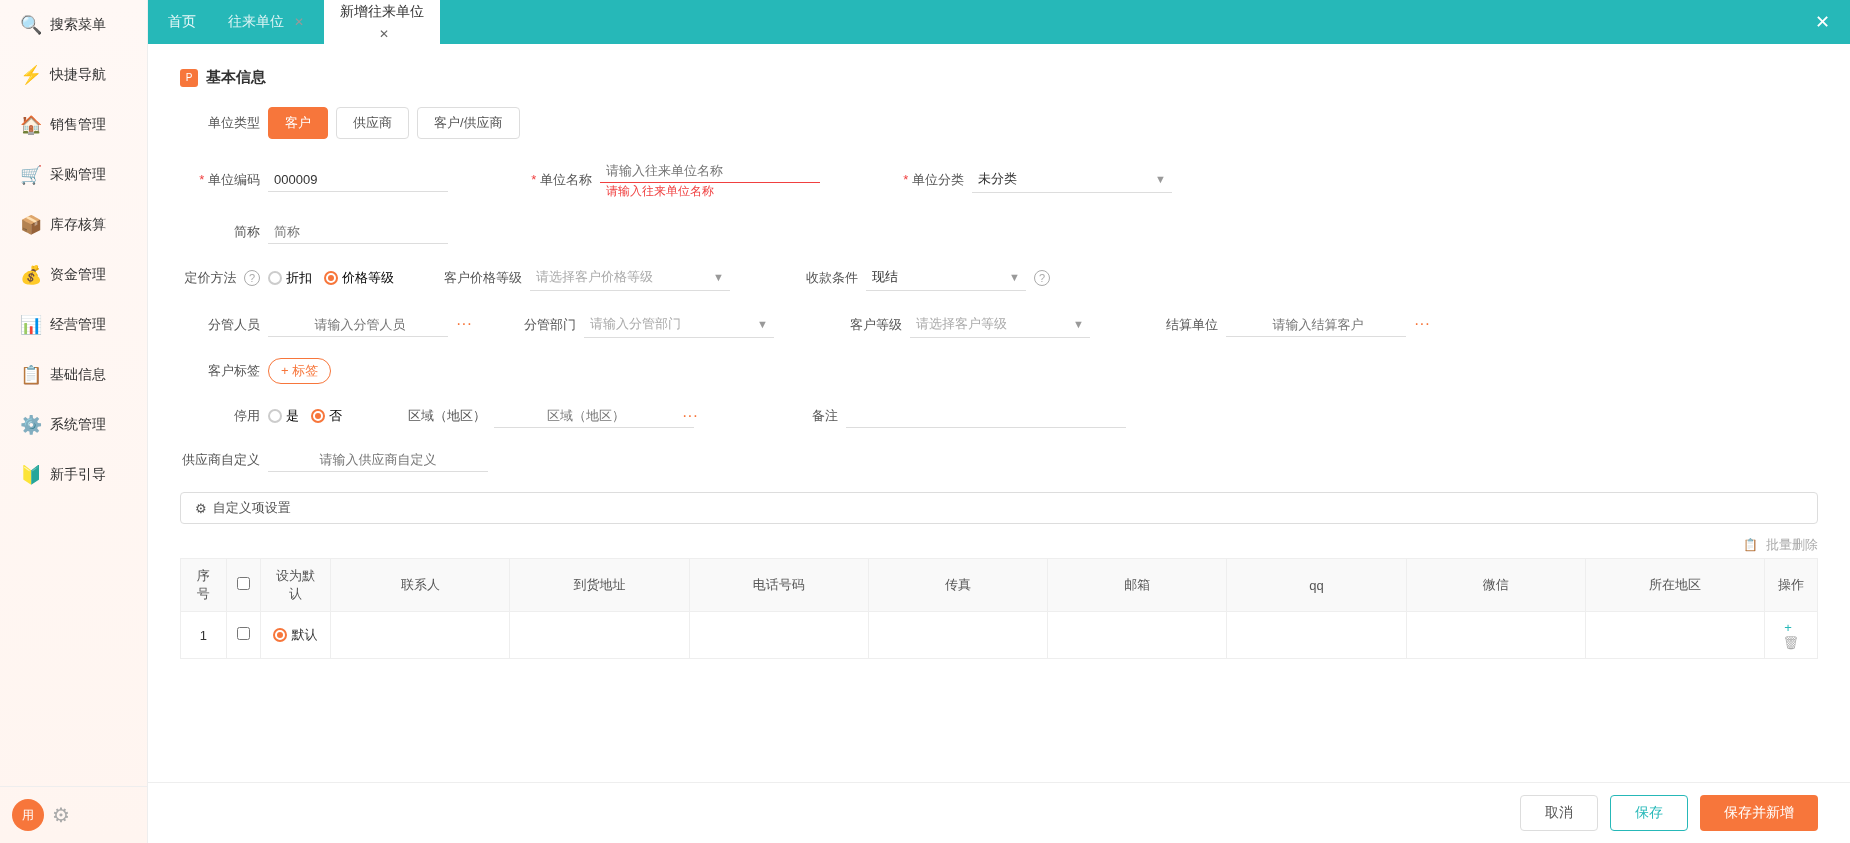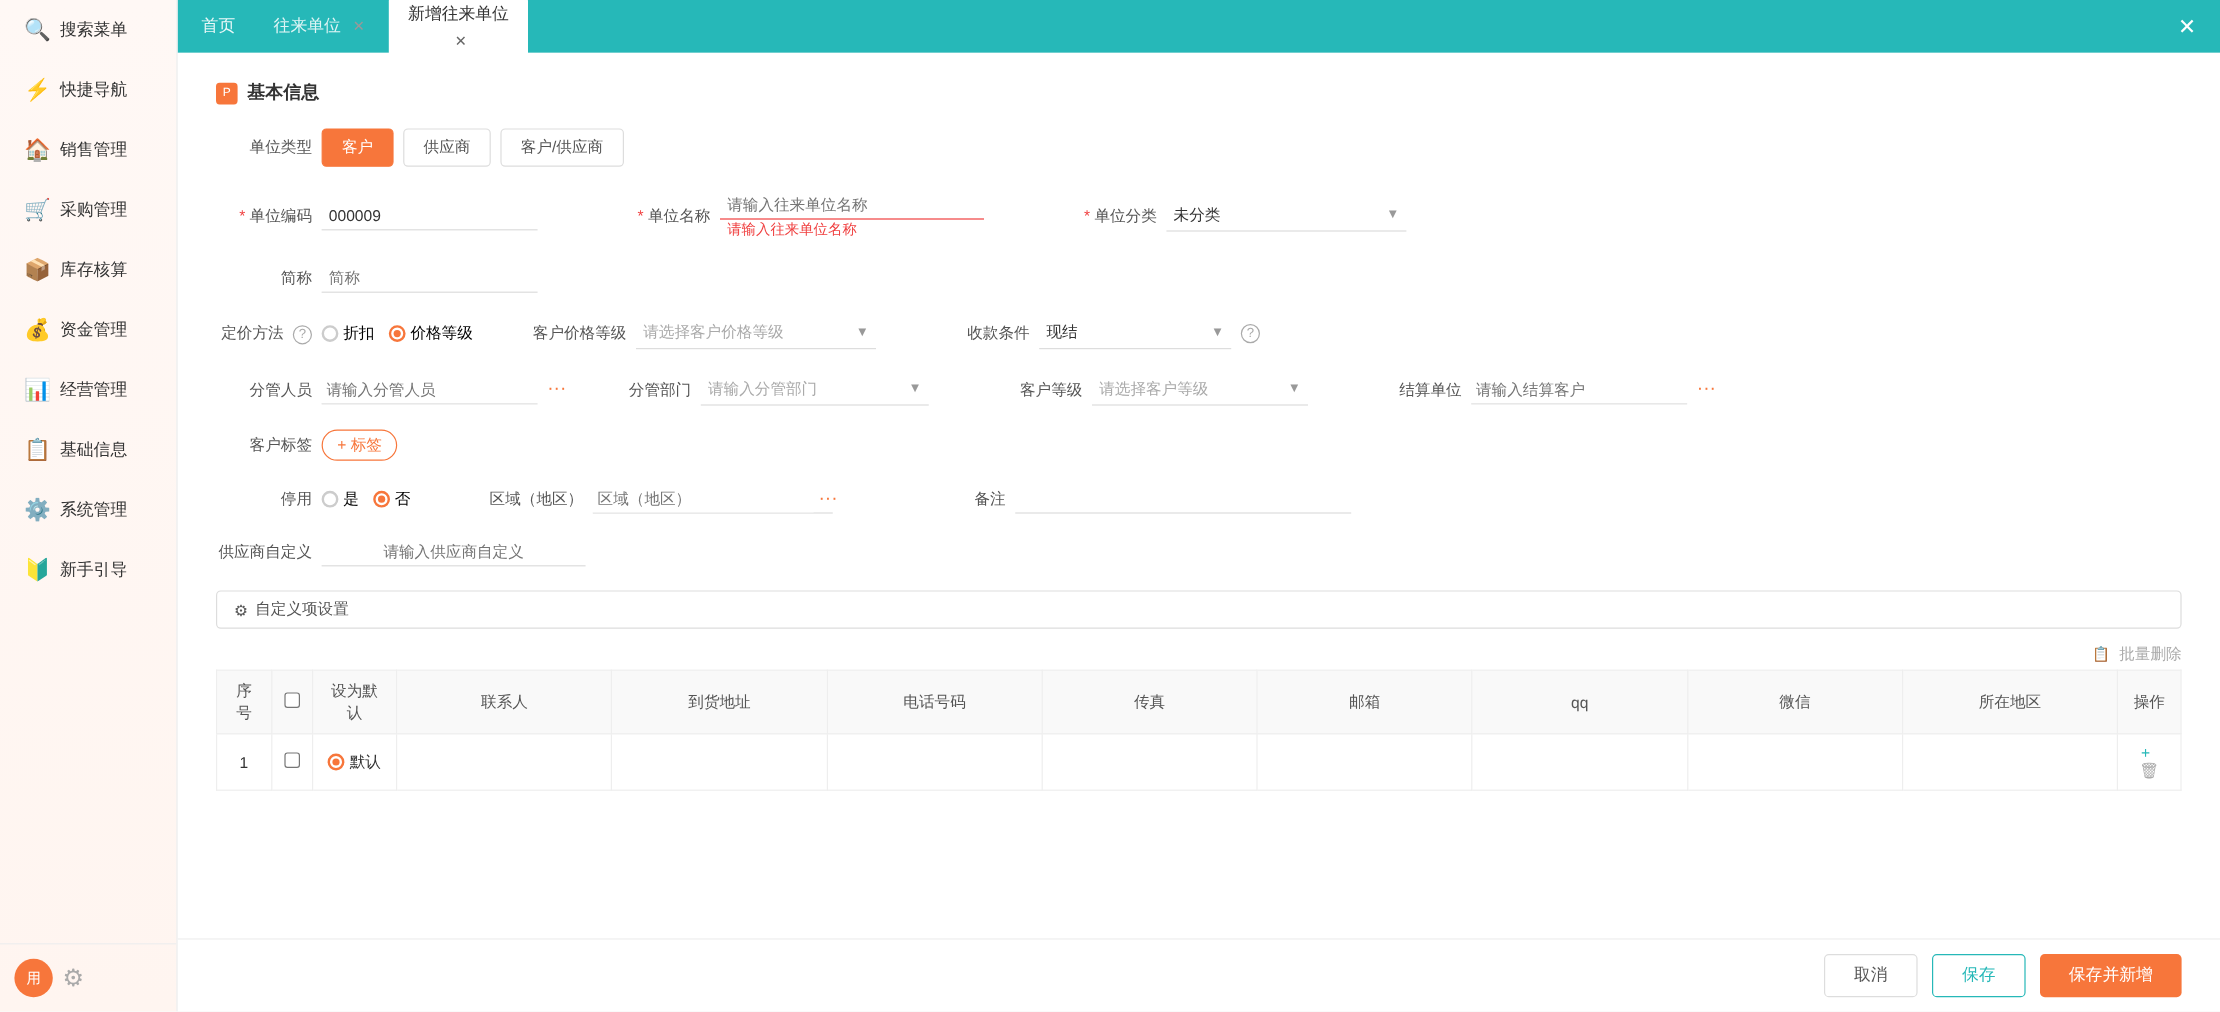--- a/index.html
+++ b/index.html
@@ -294,20 +294,21 @@
       border-bottom: 1px solid #ddd;
       min-width: 180px;
     }
     .input-with-dots input {
       border: none;
       padding: 4px 4px;
       font-size: 13px;
       outline: none;
       flex: 1;
       color: #404040;
+      text-align: center;
     }
   </style>
 </head>
 <body>
 
 <div class="sidebar">
   <div class="sidebar-item">
     <span class="icon">🔍</span>
     <span>搜索菜单</span>
   </div>

